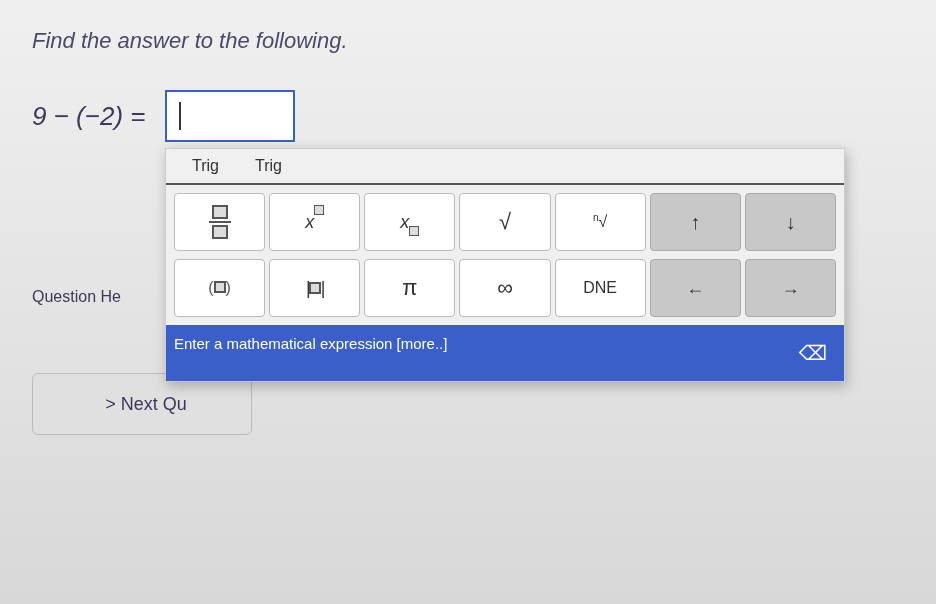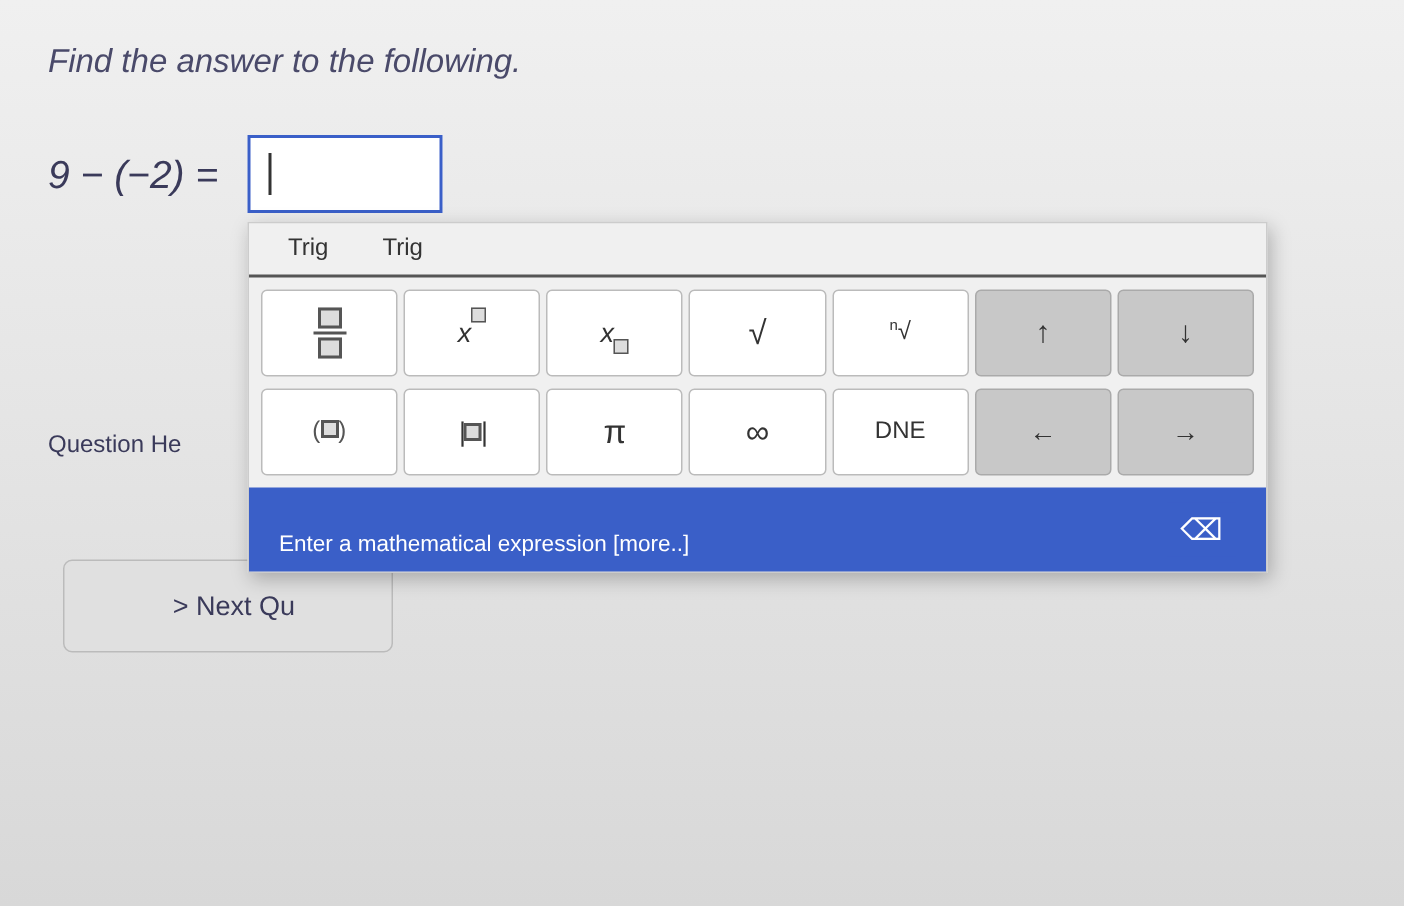--- a/index.html
+++ b/index.html
@@ -196,22 +196,22 @@
 
     .abs-sym {
       font-size: 18px;
       letter-spacing: -2px;
     }
 
     .keyboard-bottom {
       display: flex;
       background: #3a5fc8;
       color: white;
-      padding: 10px 20px;
-      align-items: flex-end;
+      padding: 10px 8px;
+      align-items: flex-start;
       justify-content: space-between;
     }
 
     .bottom-hint {
       font-size: 15px;
       color: white;
     }
 
     .backspace-btn {
       width: 46px;
@@ -243,21 +243,20 @@
       height: 62px;
       background: #e0e0e0;
       border: 1px solid #bbb;
       border-radius: 6px;
       display: flex;
       align-items: center;
       justify-content: center;
       font-size: 18px;
       color: #3a3a5a;
       cursor: pointer;
-      margin-left: 10px;
     }
 
     .next-arrow {
       margin-right: 8px;
       font-size: 18px;
       color: #3a3a5a;
     }
 
     .paren-sym {
       font-size: 16px;

